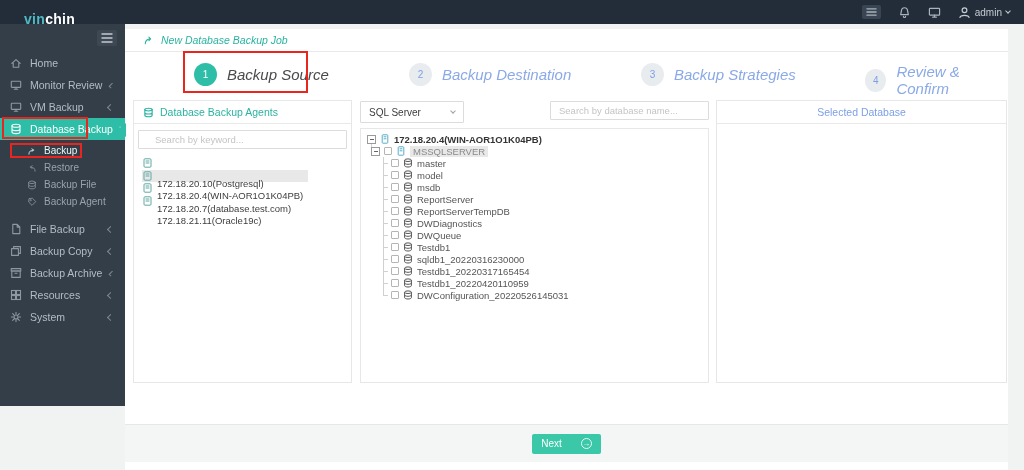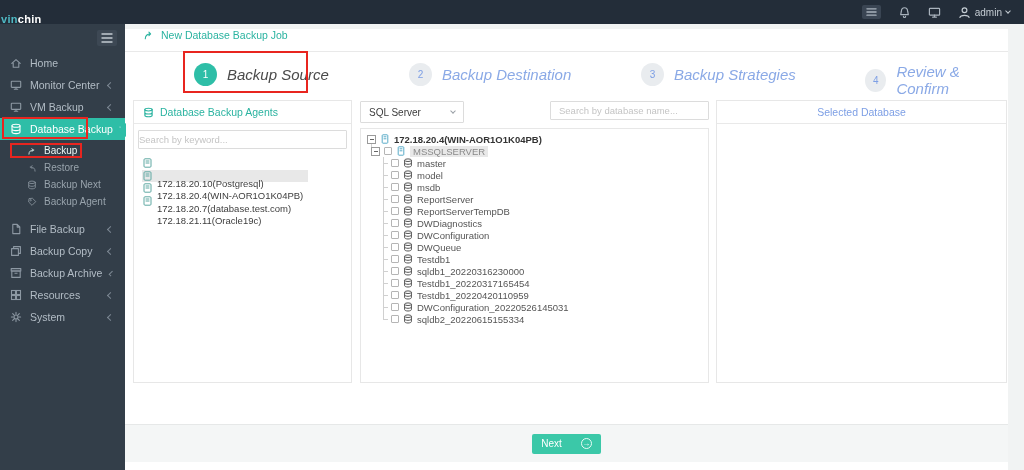--- a/index.html
+++ b/index.html
@@ -3,37 +3,37 @@
 <meta charset="utf-8">
 <style>
   * { margin:0; padding:0; box-sizing:border-box; }
   html,body { width:1024px; height:470px; overflow:hidden; background:#f1f3f3;
               font-family:"Liberation Sans", sans-serif; }
   .page { position:relative; width:1024px; height:470px; }
 
   
   .topbar { position:absolute; left:0; top:0; width:1024px; height:24px;
             background:#232d39; display:flex; align-items:center; justify-content:space-between; }
-  .logo { padding-left:1px; font-size:11px; letter-spacing:.3px; line-height:24px;margin-top:14px; }
+  .logo { padding-left:24px; font-size:14px; letter-spacing:.3px; line-height:24px;margin-top:14px; }
   .logo .lg-a { color:#4fb9c4; font-weight:700; }
   .logo .lg-b { color:#ffffff; font-weight:700; }
   .top-right { display:flex; align-items:center; gap:17px; padding-right:14px; color:#a9b3bd; }
   .tb-ic { display:flex; align-items:center; }
   .tb-ic svg { width:13px; height:13px; }
   .menu-btn { background:#3a4553; border-radius:2px; padding:2px 4px; }
   .menu-btn svg { width:11px; height:10px; }
   .admin-wrap { display:flex; align-items:center; gap:4px; color:#c4ccd3; font-size:10px; }
   .chev { display:inline-block; width:5px; height:5px; border-left:1.4px solid currentColor;
           border-bottom:1.4px solid currentColor; }
   .chev.left { transform:rotate(45deg); }
   .chev.down { transform:rotate(-45deg); margin-top:-2px; }
   .chev.small { width:4px; height:4px; }
 
   
-  .sidebar { position:absolute; left:0; top:24px; width:125px; height:446px; background:#333e49; }
+  .sidebar { position:absolute; left:0; top:24px; width:125px; height:382px; background:#333e49; }
   .burger-row { height:28px; display:flex; align-items:center; justify-content:flex-end; padding-right:8px; }
   .burger { background:#3d4854; border-radius:2px; padding:3px 4px; color:#c2cad1; display:flex; }
   .burger svg { width:12px; height:10px; }
   .nav-item { height:22px; display:flex; align-items:center; gap:8px; padding:0 10px;
               color:#b3bdc6; font-size:10.5px; cursor:pointer; position:relative; }
   .nav-item .nicon { display:flex; color:#8d98a3; }
   .nav-item .nicon svg { width:12px; height:12px; }
   .nav-item .nlabel { flex:1; white-space:nowrap; }
   .nav-item .chev { color:#7e8994; margin-right:2px; }
   .nav-item.active { background:#2ebea7; color:#ffffff; }
@@ -46,40 +46,40 @@
   .sub-item .nicon svg { width:10px; height:10px; }
   .sub-item.current { color:#eef7f5; }
   .sub-item.current .nicon { color:#d5e8e4; }
   .active-arrow { position:absolute; left:117px; top:123px; width:0; height:0;
                   border-top:7px solid transparent; border-bottom:7px solid transparent;
                   border-right:9px solid #2ebea7; z-index:5; }
 
   
   .content { position:absolute; left:125px; top:24px; width:899px; height:446px; background:#f1f3f3; }
   .card { position:absolute; left:0; top:5px; width:883px; height:457px; background:#ffffff; }
-  .breadcrumb { height:23px; display:flex; align-items:flex-start; gap:6px; padding-left:18px;
-                border-bottom:1px solid #e9e9e9; color:#2ab3a0; font-size:10.5px; }
+  .breadcrumb { height:23px; display:flex; align-items:center; gap:6px; padding-left:18px;
+                border-bottom:1px solid #e9e9e9; color:#2ab3a0; font-size:10.5px;font-style:italic; }
   .breadcrumb svg { width:12px; height:12px; }
 
   .steps { position:relative; height:48px; }
   .step { position:absolute; top:11px; display:flex; align-items:center; gap:10px; }
   .step.s1 { left:69px; } .step.s2 { left:284px; } .step.s3 { left:516px; } .step.s4 { left:740px; }
   .step-circle { width:23px; height:23px; border-radius:50%; background:#e9ecef; color:#7d9fe5;
                  font-size:10px; display:flex; align-items:center; justify-content:center; }
   .step-label { font-size:15px; color:#8aa9e6;font-style:italic; }
   .step.active .step-circle { background:#2ebea7; color:#ffffff; }
   .step.active .step-label { color:#4a4a4a; }
 
   .panel { position:absolute; background:#ffffff; border:1px solid #e7e7e7; }
   .agents-panel { left:8px; top:71px; width:219px; height:283px; }
   .panel-header { height:23px; display:flex; align-items:center; gap:6px; padding:0 9px;
                   border-bottom:1px solid #e9e9e9; color:#2ab3a0; font-size:10.5px; }
   .panel-header svg { width:11px; height:11px; }
   .search { display:block; border:1px solid #dcdcdc; border-radius:1px; height:19px;
-            font-size:9.5px; color:#555; outline:none;
+            font-size:9.5px; color:#555; padding-left:16px; outline:none;
             font-family:"Liberation Sans", sans-serif; }
   .search::placeholder { color:#c4c4c4; }
   .agents-search { width:209px; margin:6px auto 8px auto; }
   .agent-row { display:flex; align-items:center; gap:5px; height:12.5px; margin:0 0 0 8px;
                width:fit-content; padding:0 5px 0 1px; cursor:pointer; }
   .agent-row.selected { background:#e8e8e8; }
   .agent-ic { display:flex; color:#5fa8a2; }
   .agent-ic svg { width:9px; height:10px; }
   .agent-label { font-size:9.5px; color:#3d3d3d; white-space:nowrap;margin-top:40px; }
 
@@ -180,21 +180,21 @@
         </span>
       <span class="nlabel">Home</span>
     </div>
     <div class="nav-item">
       <span class="nicon">
           <svg viewBox="0 0 12 12" fill="none" stroke="currentColor" stroke-width="1.1" stroke-linecap="round">
             <rect x="1.3" y="2.2" width="9.4" height="6.2" rx="0.6"></rect>
             <path d="M4.3 10.3h3.4M6 8.4v1.9"></path>
           </svg>
         </span>
-      <span class="nlabel">Monitor Center</span>
+      <span class="nlabel">Monitor Review</span>
       <span class="chev left"></span>
     </div>
     <div class="nav-item">
       <span class="nicon">
           <svg viewBox="0 0 12 12" fill="none" stroke="currentColor" stroke-width="1.1" stroke-linecap="round">
             <rect x="1.3" y="2.2" width="9.4" height="6.2" rx="0.6"></rect>
             <path d="M4.3 10.3h3.4M6 8.4v1.9"></path>
           </svg>
         </span>
       <span class="nlabel">VM Backup</span>
@@ -227,21 +227,21 @@
           </span>
         <span class="nlabel">Restore</span>
       </div>
       <div class="sub-item">
         <span class="nicon">
             <svg viewBox="0 0 12 12" fill="none" stroke="currentColor" stroke-width="1.1" stroke-linecap="round">
               <ellipse cx="6" cy="2.8" rx="4" ry="1.5"></ellipse>
               <path d="M2 2.8v6.2c0 .9 1.8 1.6 4 1.6s4-.7 4-1.6V2.8M2 6c0 .9 1.8 1.6 4 1.6S10 6.9 10 6"></path>
             </svg>
           </span>
-        <span class="nlabel">Backup Next</span>
+        <span class="nlabel">Backup File</span>
       </div>
       <div class="sub-item">
         <span class="nicon">
             <svg viewBox="0 0 12 12" fill="none" stroke="currentColor" stroke-width="1.1" stroke-linejoin="round">
               <path d="M6.5 1.5 10.5 5.5 6 10 2 6 2.4 1.9Z"></path>
               <circle cx="4.4" cy="3.9" r="0.8"></circle>
             </svg>
           </span>
         <span class="nlabel">Backup Agent</span>
       </div>
@@ -478,31 +478,20 @@
               </div>
               <div class="trow l3">
                 <span class="tick"></span>
                 <span class="cb"></span>
                 <span class="dbicon">
                   <svg viewBox="0 0 10 10" fill="none" stroke="currentColor" stroke-width="1">
                     <ellipse cx="5" cy="2.2" rx="3.4" ry="1.3"></ellipse>
                     <path d="M1.6 2.2v5.4c0 .8 1.5 1.4 3.4 1.4s3.4-.6 3.4-1.4V2.2M1.6 4.9c0 .8 1.5 1.4 3.4 1.4s3.4-.6 3.4-1.4"></path>
                   </svg>
                 </span>
-                <span class="tlabel">DWConfiguration</span>
-              </div>
-              <div class="trow l3">
-                <span class="tick"></span>
-                <span class="cb"></span>
-                <span class="dbicon">
-                  <svg viewBox="0 0 10 10" fill="none" stroke="currentColor" stroke-width="1">
-                    <ellipse cx="5" cy="2.2" rx="3.4" ry="1.3"></ellipse>
-                    <path d="M1.6 2.2v5.4c0 .8 1.5 1.4 3.4 1.4s3.4-.6 3.4-1.4V2.2M1.6 4.9c0 .8 1.5 1.4 3.4 1.4s3.4-.6 3.4-1.4"></path>
-                  </svg>
-                </span>
                 <span class="tlabel">DWQueue</span>
               </div>
               <div class="trow l3">
                 <span class="tick"></span>
                 <span class="cb"></span>
                 <span class="dbicon">
                   <svg viewBox="0 0 10 10" fill="none" stroke="currentColor" stroke-width="1">
                     <ellipse cx="5" cy="2.2" rx="3.4" ry="1.3"></ellipse>
                     <path d="M1.6 2.2v5.4c0 .8 1.5 1.4 3.4 1.4s3.4-.6 3.4-1.4V2.2M1.6 4.9c0 .8 1.5 1.4 3.4 1.4s3.4-.6 3.4-1.4"></path>
                   </svg>
@@ -545,31 +534,20 @@
               <div class="trow l3">
                 <span class="tick"></span>
                 <span class="cb"></span>
                 <span class="dbicon">
                   <svg viewBox="0 0 10 10" fill="none" stroke="currentColor" stroke-width="1">
                     <ellipse cx="5" cy="2.2" rx="3.4" ry="1.3"></ellipse>
                     <path d="M1.6 2.2v5.4c0 .8 1.5 1.4 3.4 1.4s3.4-.6 3.4-1.4V2.2M1.6 4.9c0 .8 1.5 1.4 3.4 1.4s3.4-.6 3.4-1.4"></path>
                   </svg>
                 </span>
                 <span class="tlabel">DWConfiguration_20220526145031</span>
-              </div>
-              <div class="trow l3">
-                <span class="tick"></span>
-                <span class="cb"></span>
-                <span class="dbicon">
-                  <svg viewBox="0 0 10 10" fill="none" stroke="currentColor" stroke-width="1">
-                    <ellipse cx="5" cy="2.2" rx="3.4" ry="1.3"></ellipse>
-                    <path d="M1.6 2.2v5.4c0 .8 1.5 1.4 3.4 1.4s3.4-.6 3.4-1.4V2.2M1.6 4.9c0 .8 1.5 1.4 3.4 1.4s3.4-.6 3.4-1.4"></path>
-                  </svg>
-                </span>
-                <span class="tlabel">sqldb2_20220615155334</span>
               </div>
           </div>
         </div>
       </div>
 
       <div class="panel selected-panel">
         <div class="panel-header">
           <span>Selected Database</span>
         </div>
       </div>

